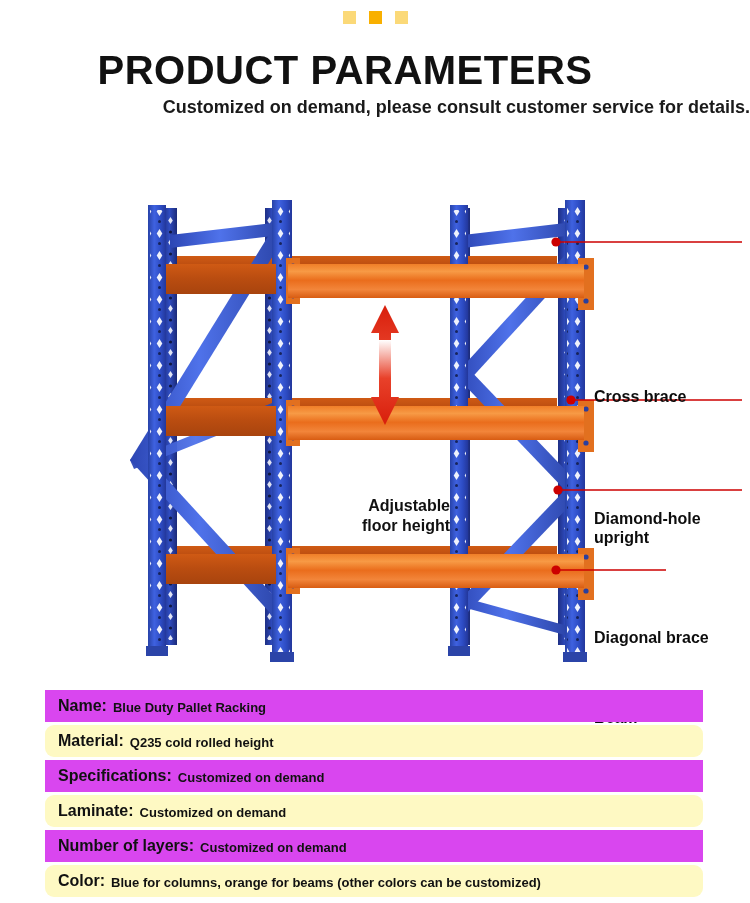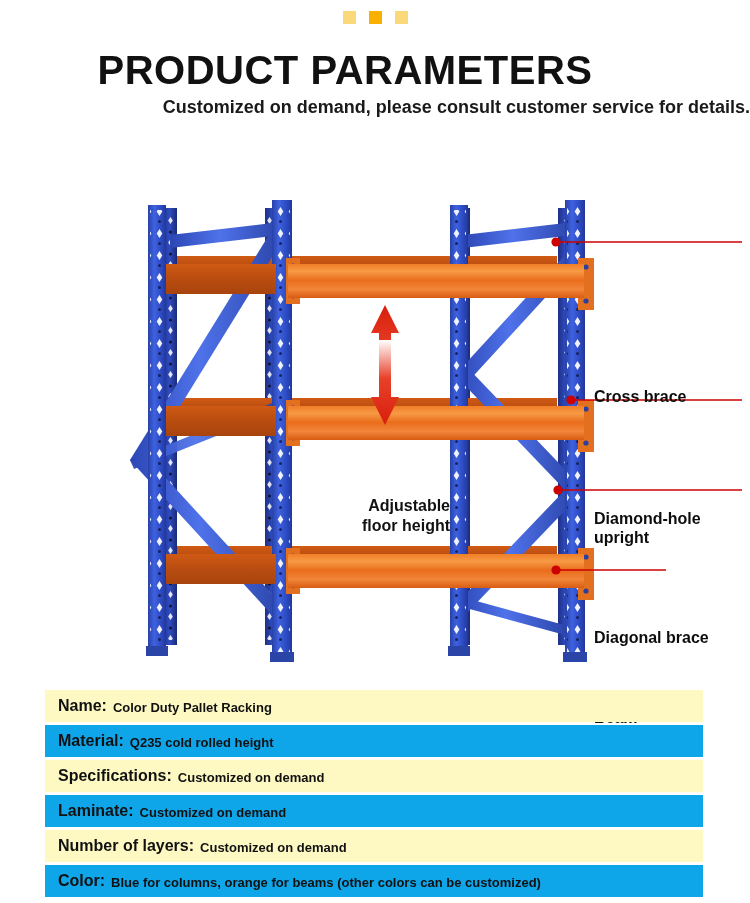--- a/index.html
+++ b/index.html
@@ -56,22 +56,22 @@
     line-height: 20px; background: #fff;
   }
 
   
   .spec { position: absolute; left: 45px; top: 690px; width: 658px; }
   .row {
     height: 32px; margin-bottom: 3px;
     display: flex; align-items: center;
     padding-left: 13px;
   }
-  .row.light { background: #fef9c3; }
-  .row.dark  { background: #0ea5e9; }
+  .row.light { background: #d946ef; }
+  .row.dark  { background: #fef9c3; border-radius: 9px; }
   .row .k {
     font-size: 16px; font-weight: bold; color: #111;
     margin-right: 6px; white-space: nowrap;
   }
   .row .v {
     font-size: 13px; font-weight: bold; color: #111;
     white-space: nowrap; position: relative; top: 1px;
   }
 </style>
 </head>
@@ -270,21 +270,21 @@
 
     <div class="adjbox">
       <span>Adjustable</span><br>
       <span>floor height</span>
     </div>
   </div>
 
   <div class="spec">
     <div class="row light">
       <span class="k">Name:</span>
-      <span class="v">Color Duty Pallet Racking</span>
+      <span class="v">Blue Duty Pallet Racking</span>
     </div>
     <div class="row dark">
       <span class="k">Material:</span>
       <span class="v">Q235 cold rolled height</span>
     </div>
     <div class="row light">
       <span class="k">Specifications:</span>
       <span class="v">Customized on demand</span>
     </div>
     <div class="row dark">

